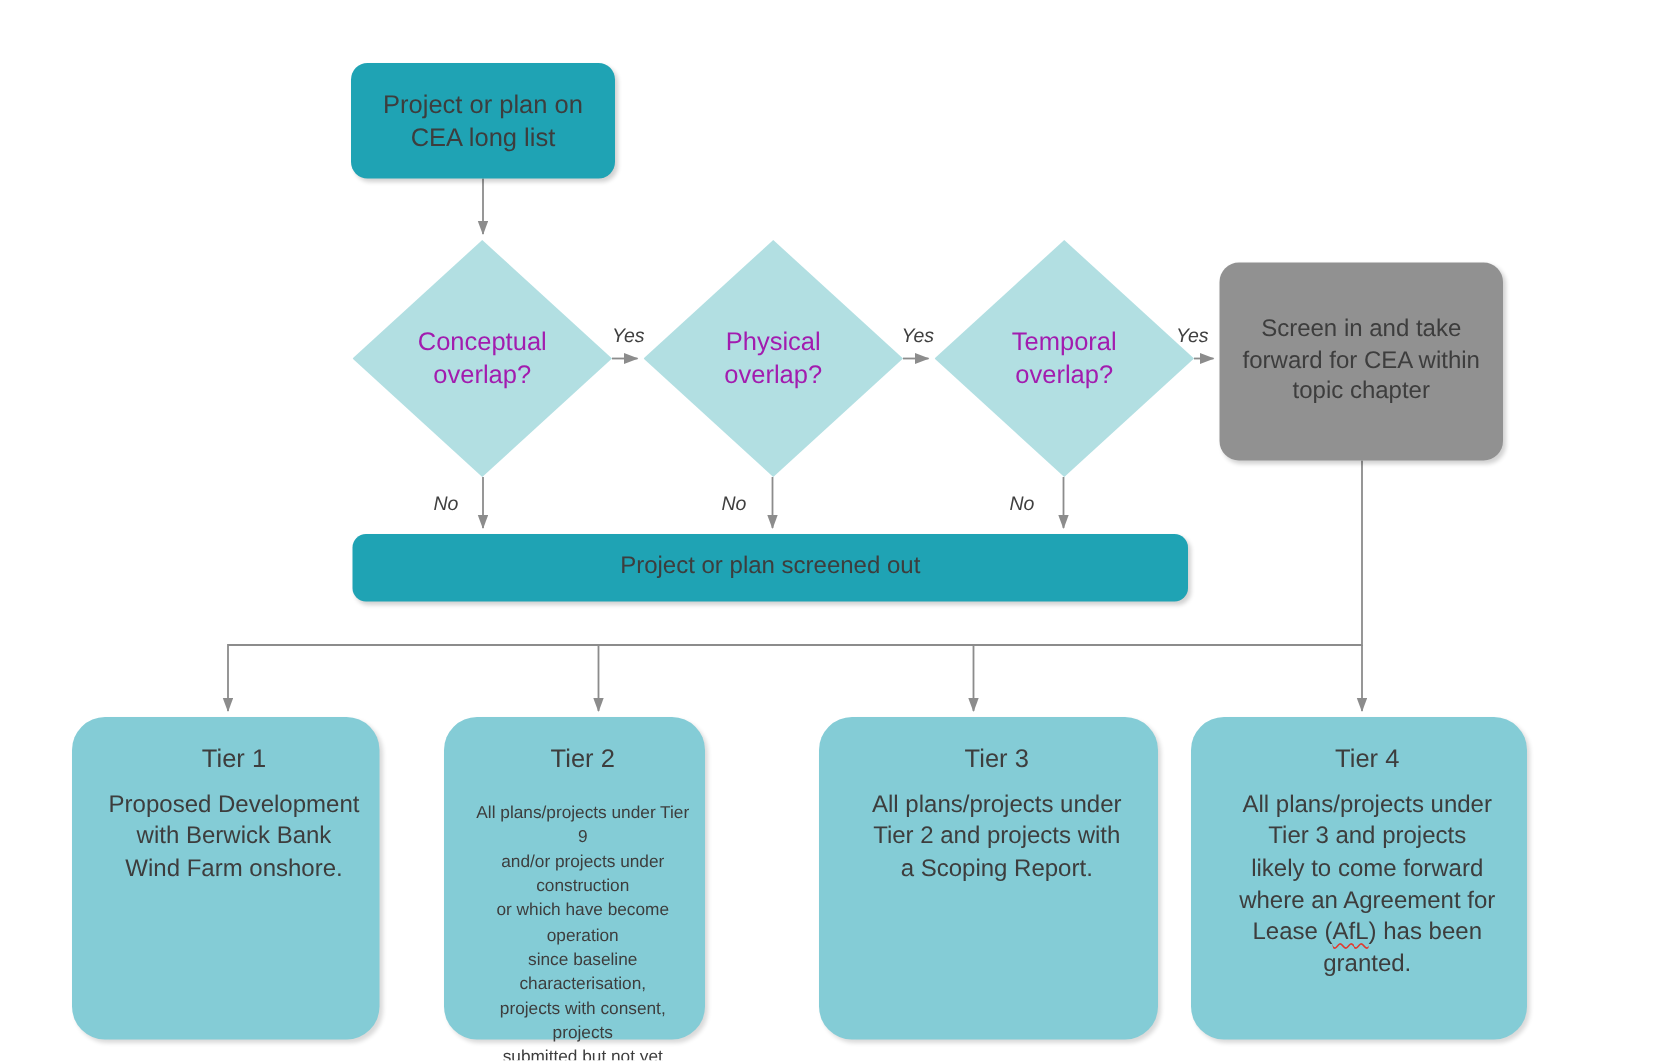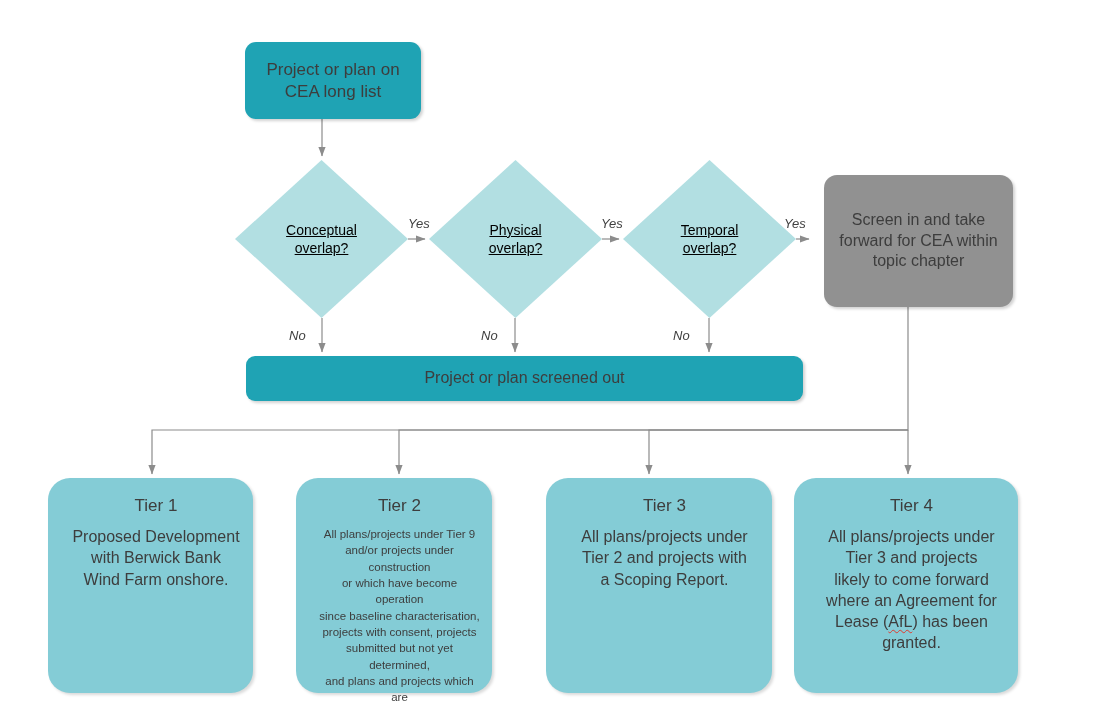--- a/index.html
+++ b/index.html
@@ -21,21 +21,20 @@
   .node {
     position: absolute;
     box-sizing: border-box;
     display: flex;
     flex-direction: column;
     align-items: center;
     justify-content: center;
     text-align: center;
     color: #3d3d3d;
     line-height: 1.28;
-    margin-left: 11px;
   }
   
   #start-node {
     left: 234px; top: 42px; width: 176px; height: 77px;
     background: #1fa3b4;
     border-radius: 11px;
     font-size: 17px;
     padding: 0 10px;
     box-shadow: 2px 2px 3px rgba(0,0,0,0.18);
   }
@@ -51,25 +50,24 @@
     background: #b2dfe2;
     clip-path: polygon(50% 0%, 100% 50%, 50% 100%, 0% 50%);
   }
   .diamond .dlabel {
     position: absolute;
     inset: 0;
     display: flex;
     align-items: center;
     justify-content: center;
     text-align: center;
-    font-size: 14px;
-    color: #000000;
+    font-size: 17px;
+    color: #a21caf;
     line-height: 1.3;
     white-space: pre-line;
-    text-decoration: underline;
   }
   #diamond-conceptual { left: 235px; top: 160px; }
   #diamond-physical   { left: 429px; top: 160px; }
   #diamond-temporal   { left: 623px; top: 160px; }
   
   #screen-in-node {
     left: 813px; top: 175px; width: 189px; height: 132px;
     background: #919191;
     border-radius: 13px;
     font-size: 16px;
@@ -105,21 +103,21 @@
     color: #3d3d3d;
     margin-bottom: 10px;
   }
   .tier .tier-body {
     font-size: 16px;
     color: #3d3d3d;
     line-height: 1.33;
     white-space: pre-line;
   }
   #tier-1 { left: 48px;  width: 205px; }
-  #tier-2 { left: 296px; width: 196px; }
+  #tier-2 { left: 296px; width: 174px; gap: 8px; }
   #tier-3 { left: 546px; width: 226px; }
   #tier-4 { left: 794px; width: 224px; }
   #tier-2 .tier-body { font-size: 11.5px; line-height: 1.42; }
   
   .squiggle {
     text-decoration: underline;
     text-decoration-style: wavy;
     text-decoration-color: #e03a2f;
     text-decoration-thickness: 1px;
     text-underline-offset: 2px;

